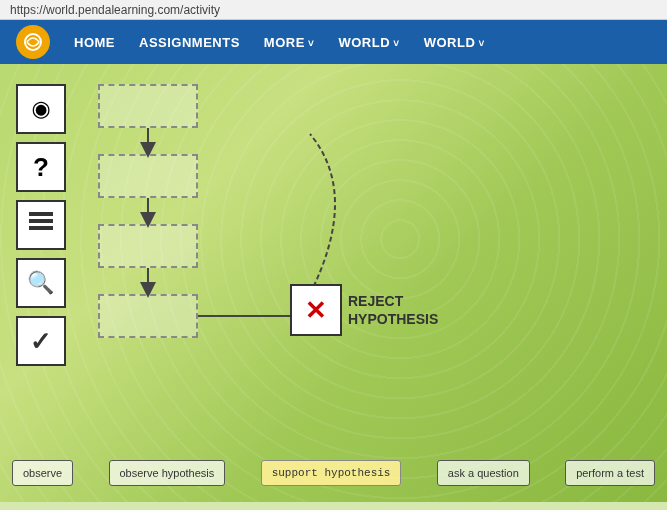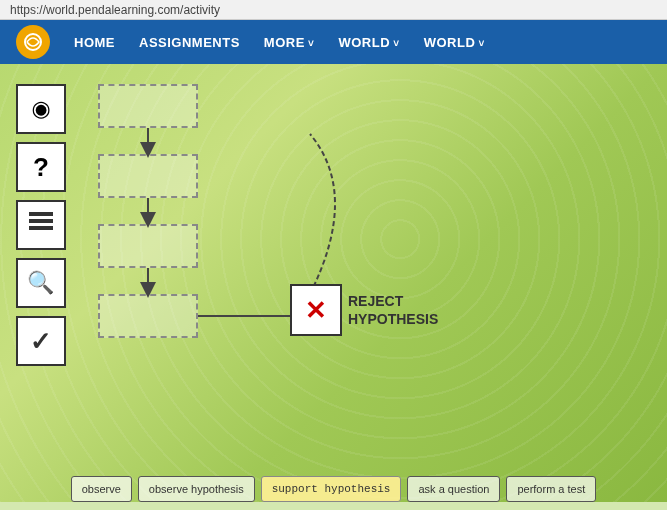--- a/index.html
+++ b/index.html
@@ -156,26 +156,26 @@
       font-size: 14px;
       font-weight: bold;
       color: #333;
       text-transform: uppercase;
       line-height: 1.3;
     }
 
     
     .bottom-options {
       position: absolute;
-      bottom: 0;
+      bottom: 16px;
       left: 12px;
       right: 12px;
       display: flex;
       gap: 6px;
-      justify-content: center;
+      justify-content: space-between;
     }
     .option-pill {
       border: 1.5px solid #555;
       background: rgba(255,255,255,0.7);
       padding: 6px 10px;
       font-size: 11px;
       color: #333;
       cursor: grab;
       white-space: nowrap;
       border-radius: 3px;

